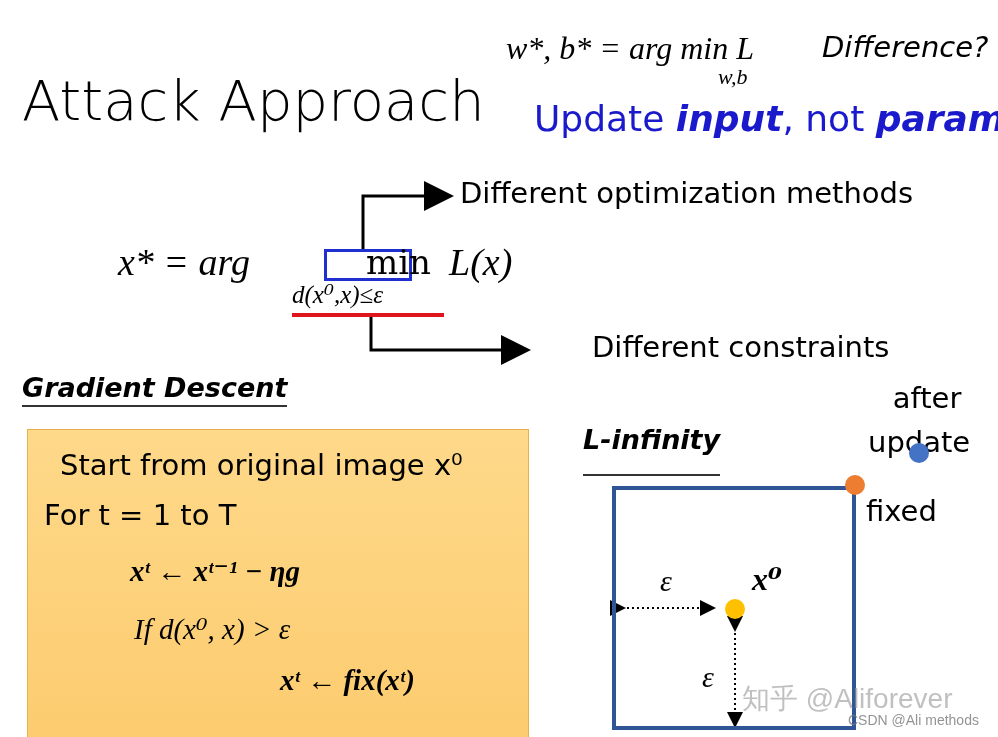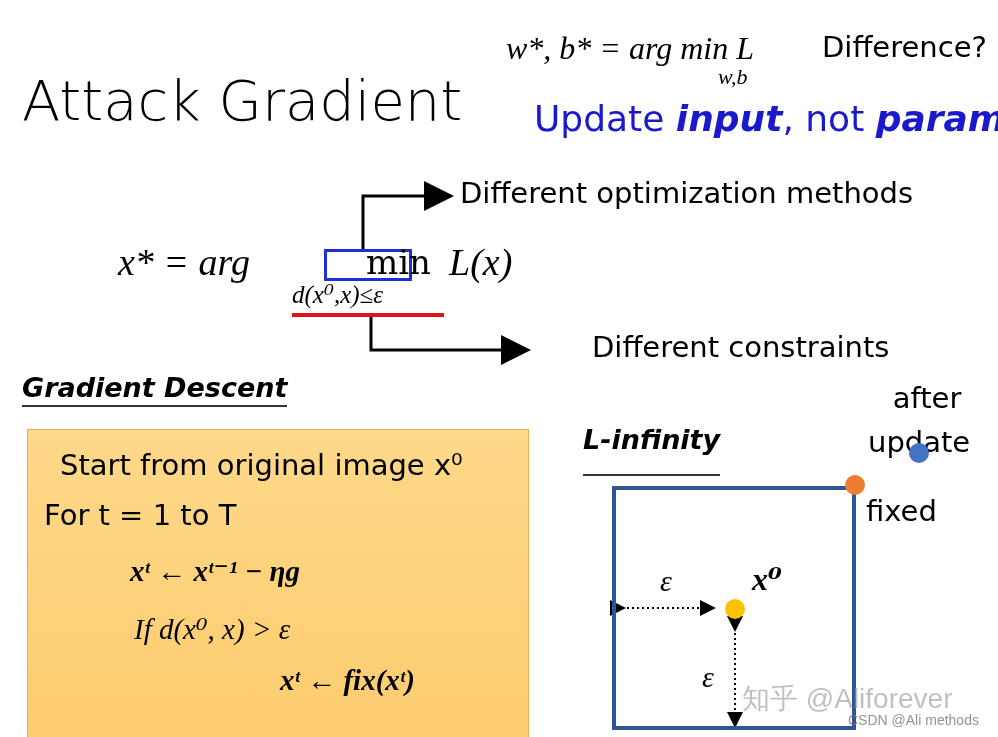--- a/index.html
+++ b/index.html
@@ -5,21 +5,21 @@
   html, body { margin:0; padding:0; }
   body { width:998px; height:737px; background:#ffffff; position:relative; overflow:hidden;
          font-family:"Liberation Sans", sans-serif; color:#000; }
   .abs { position:absolute; white-space:nowrap; }
   .serif { font-family:"DejaVu Serif", "Liberation Serif", serif;margin-left:34px; }
   .math { font-family:"Liberation Serif", "DejaVu Serif", serif; font-style:italic; }
   .bold { font-weight:bold; }
   #title { left:22px; top:68px; font-size:56px; font-weight:normal; letter-spacing:0px; font-family:"DejaVu Sans", sans-serif; font-weight:300; }
   #top-eq { left:506px; top:30px; font-size:32px; }
   #top-eq .sub { position:absolute; left:212px; top:34px; font-size:22px; }
-  #difference { left:822px; top:30px; font-size:29px; font-family:"DejaVu Sans", sans-serif; }
+  #difference { left:822px; top:30px; font-size:29px; font-family:"DejaVu Sans", sans-serif;font-style:italic; }
   #update-note { left:534px; top:98px; font-size:36px; color:#1a1acc; font-family:"DejaVu Sans", sans-serif; }
   #update-note b { font-style:italic; }
   #main-eq { left:118px; top:240px; font-size:38px; }
   #min-box { position:absolute; left:324px; top:249px; width:88px; height:32px; border:3px solid #1f2fd0; box-sizing:border-box; }
   #min-word { left:332px; top:242px; font-size:34px; font-style:normal; }
   #lx { left:449px; top:240px; font-size:38px; }
   #constraint { left:292px; top:280px; font-size:25px; }
   #red-line { position:absolute; left:292px; top:313px; width:152px; height:4px; background:#e0141c; }
   #diff-opt { left:460px; top:176px; font-size:29px; font-family:"DejaVu Sans", sans-serif;text-align:right; }
   #diff-con { left:548px; top:330px; font-size:29px; font-family:"DejaVu Sans", sans-serif;margin-left:44px; }
@@ -30,21 +30,21 @@
   #linf-box { position:absolute; left:612px; top:486px; width:244px; height:244px; border:4px solid #2f5597; box-sizing:border-box; }
   .dot { position:absolute; border-radius:50%; }
   #after-label { left:868px; top:352px; font-size:29px; text-align:center; line-height:44px; font-family:"DejaVu Sans", sans-serif; }
   #fixed-label { left:866px; top:494px; font-size:29px; font-family:"DejaVu Sans", sans-serif; }
   #watermark1 { left:742px; top:680px; font-size:28px; color:rgba(150,150,150,0.6); }
   #watermark2 { left:848px; top:712px; font-size:14px; color:rgba(120,120,120,0.8); }
 </style>
 </head>
 <body>
 
-<div id="title" class="abs">Attack Gradient</div>
+<div id="title" class="abs">Attack Approach</div>
 
 <div id="top-eq" class="abs math">
   <span>w*, b* = arg min L</span>
   <span class="sub">w,b</span>
 </div>
 <div id="difference" class="abs">Difference?</div>
 <div id="update-note" class="abs">
   <span>Update </span><b>input</b><span>, not </span><b>parameters</b>
 </div>
 

